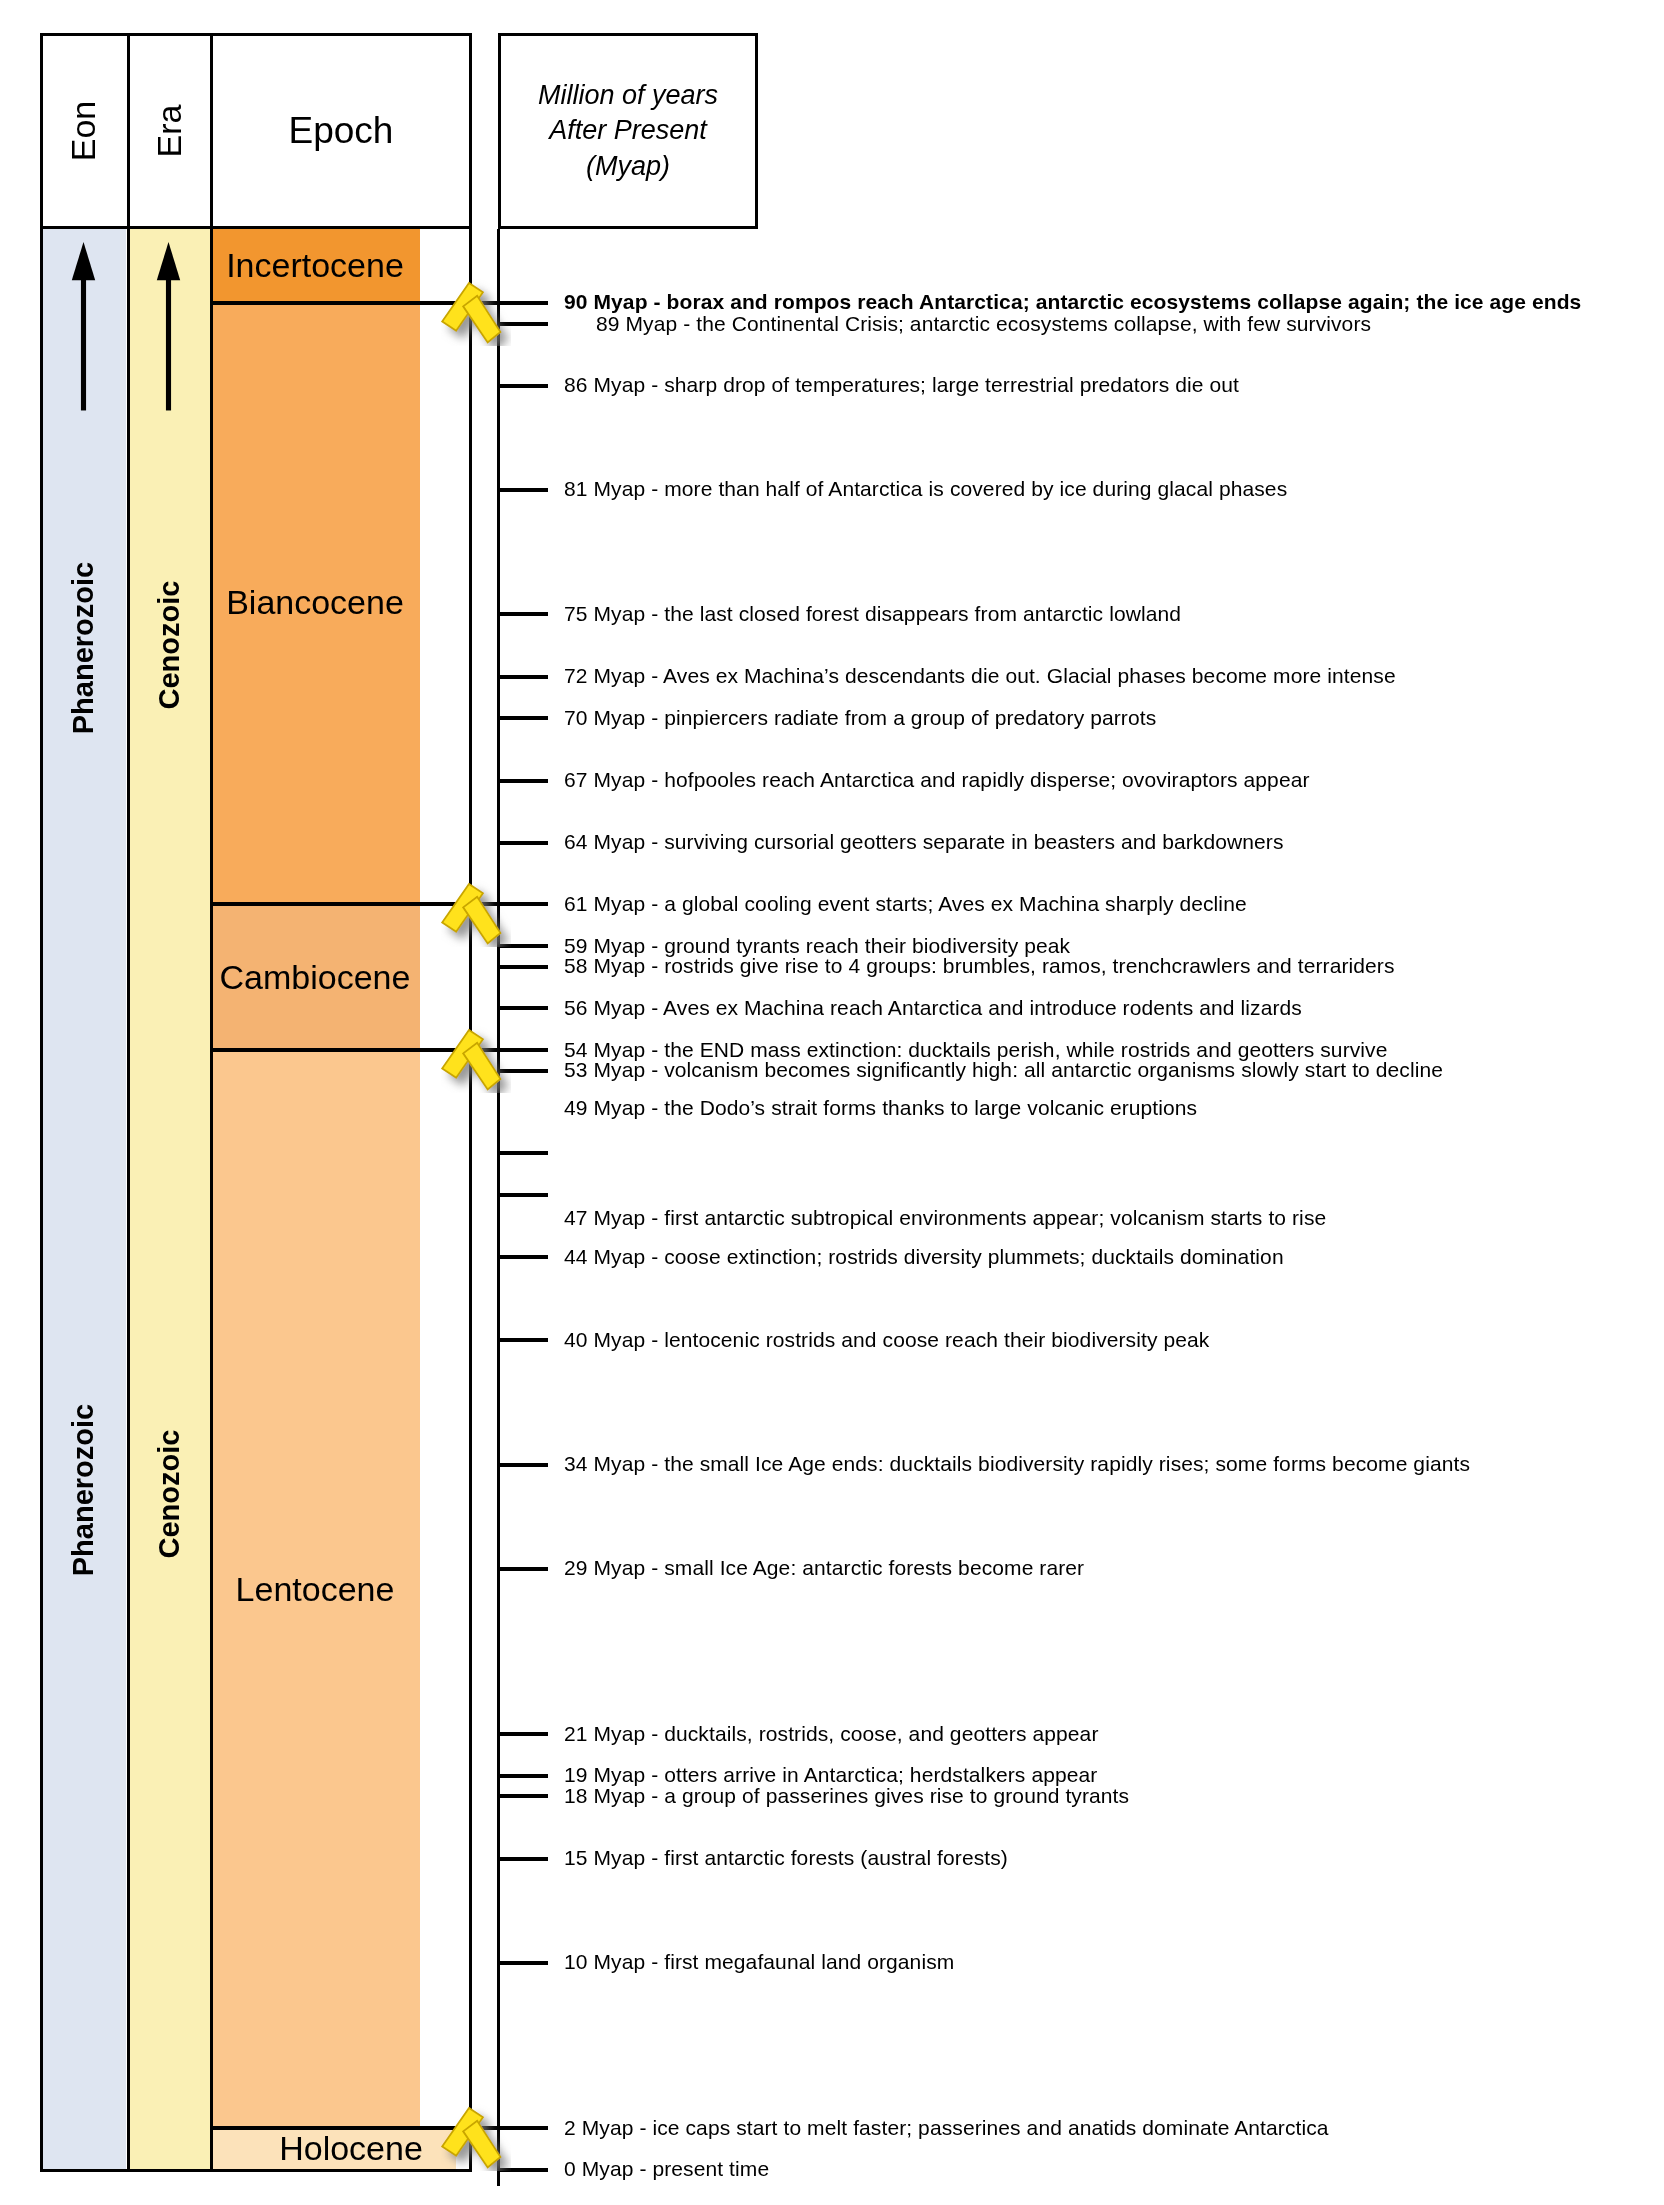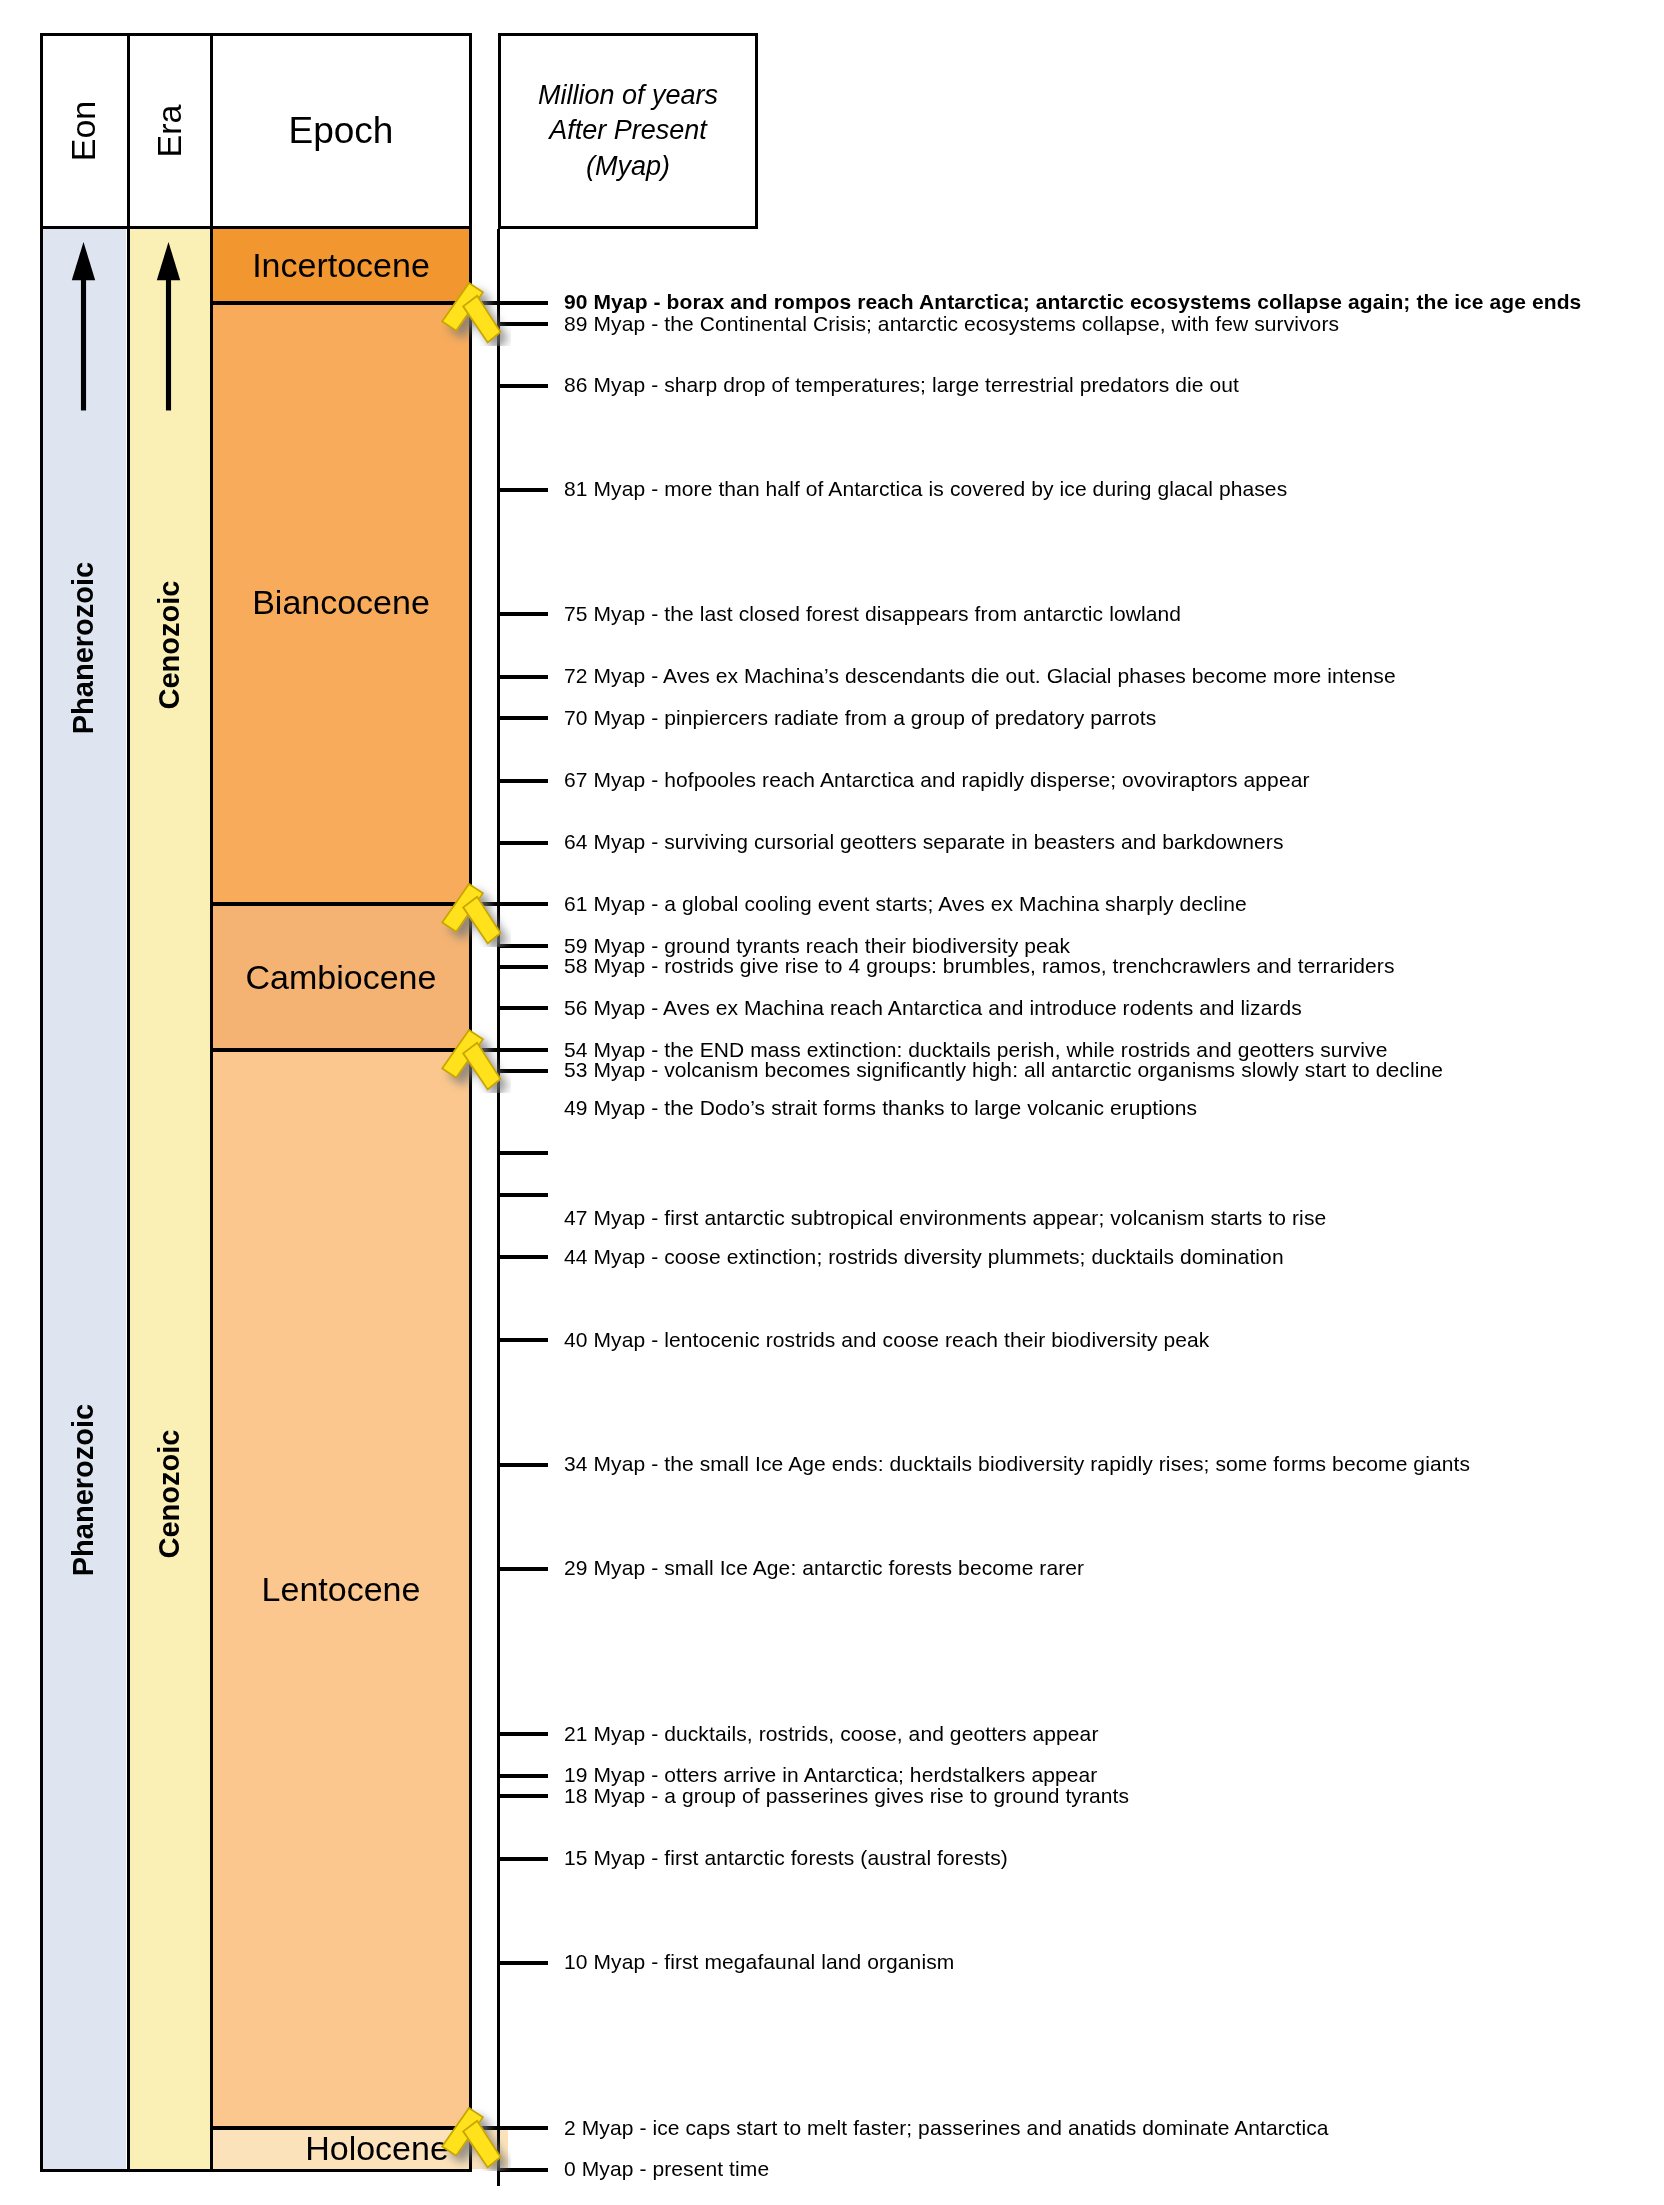--- a/index.html
+++ b/index.html
@@ -20,21 +20,21 @@
     font-style:italic;font-size:27px;line-height:1.32;text-align:center;
   }
   
   .col{position:absolute;top:229px;height:1942px;}
   .col-eon{left:40px;width:86px;}
   .col-era{left:127px;width:83px;}
   .era-label{font-weight:bold;font-size:29px;}
   
   .line{position:absolute;background:#000;}
   
-  .epoch-block{position:absolute;left:210px;width:262px;display:flex;align-items:center;justify-content:center;}
+  .epoch-block{position:absolute;left:210px;width:210px;display:flex;align-items:center;justify-content:center;}
   .epoch-name{font-size:34px;}
   
   .axis{position:absolute;left:497px;width:2.9px;background:#000;}
   .tick{position:absolute;height:3.7px;background:#000;}
   .evt-label{
     position:absolute;left:564px;transform:translateY(-52%);
     font-size:21px;white-space:nowrap;letter-spacing:0.1px;
   }
   .pin{position:absolute;width:70px;height:70px;}
 </style>
@@ -108,21 +108,21 @@
 
 <div class="axis" style="top:229px;height:1957px;"></div>
 
 <div id="generated">
     <div class="line" style="left: 213px; top: 301px; width: 335px; height: 3.7px;"></div>
     <div class="line" style="left: 213px; top: 902px; width: 335px; height: 3.7px;"></div>
     <div class="line" style="left: 213px; top: 1048px; width: 335px; height: 3.7px;"></div>
     <div class="line" style="left: 213px; top: 2126px; width: 335px; height: 3.7px;"></div>
     <div class="evt-label" style="top: 302px; font-weight: bold;">90 Myap - borax and rompos reach Antarctica; antarctic ecosystems collapse again; the ice age ends</div>
     <div class="tick" style="left: 498px; top: 322px; width: 50px;"></div>
-    <div class="evt-label" style="top: 324px;">89 Myap - the Continental Crisis; antarctic ecosystems collapse, with few survivors</div>
+    <div class="evt-label" style="top: 324px; margin-left: 32px;">89 Myap - the Continental Crisis; antarctic ecosystems collapse, with few survivors</div>
     <div class="tick" style="left: 498px; top: 384px; width: 50px;"></div>
     <div class="evt-label" style="top: 385px;">86 Myap - sharp drop of temperatures; large terrestrial predators die out</div>
     <div class="tick" style="left: 498px; top: 488px; width: 50px;"></div>
     <div class="evt-label" style="top: 489px;">81 Myap - more than half of Antarctica is covered by ice during glacal phases</div>
     <div class="tick" style="left: 498px; top: 612px; width: 50px;"></div>
     <div class="evt-label" style="top: 614px;">75 Myap - the last closed forest disappears from antarctic lowland</div>
     <div class="tick" style="left: 498px; top: 675px; width: 50px;"></div>
     <div class="evt-label" style="top: 676px;">72 Myap - Aves ex Machina’s descendants die out. Glacial phases become more intense</div>
     <div class="tick" style="left: 498px; top: 716px; width: 50px;"></div>
     <div class="evt-label" style="top: 718px;">70 Myap - pinpiercers radiate from a group of predatory parrots</div>

